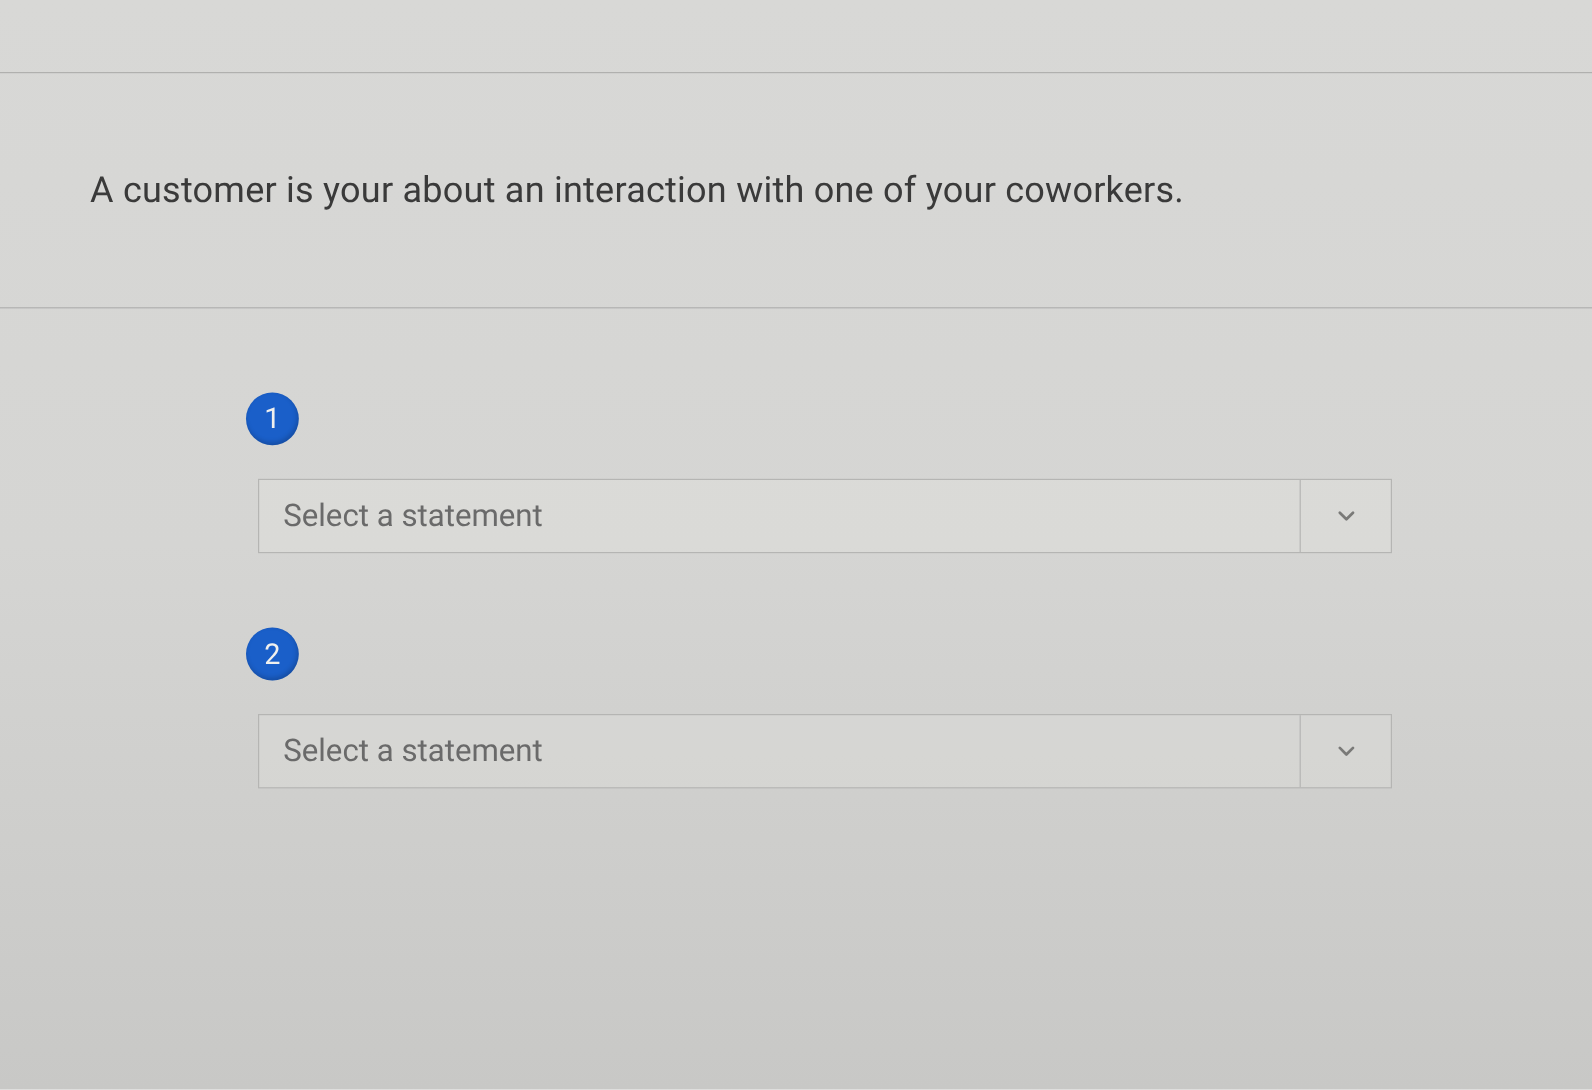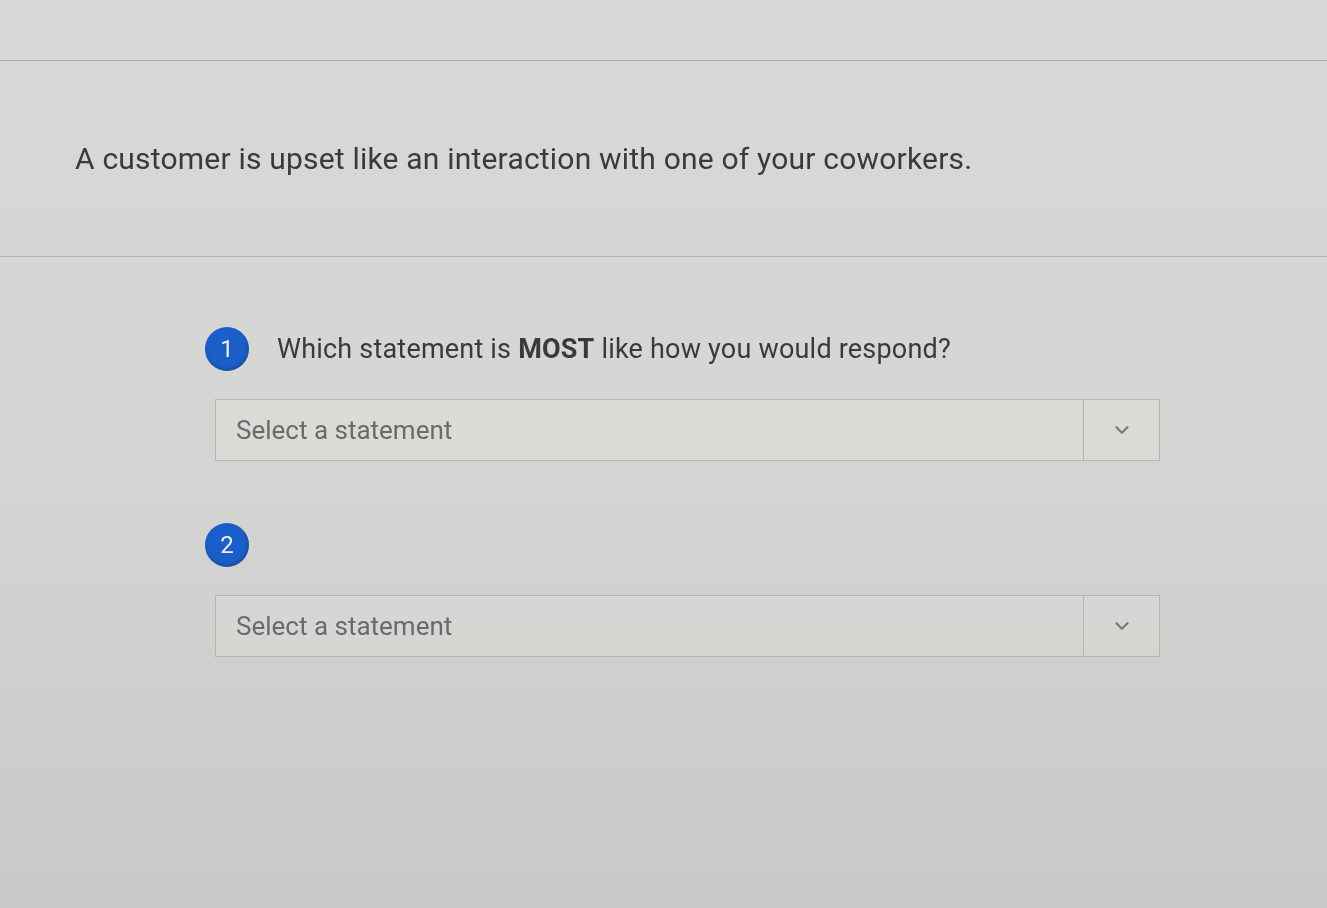--- a/index.html
+++ b/index.html
@@ -109,31 +109,28 @@
     
     .chevron-icon svg {
       width: 100%;
       height: 100%;
     }
   </style>
 </head>
 <body>
 
 <div class="scenario-section">
-  <div class="scenario-text">A customer is upset like an interaction with one of your coworkers.</div>
+  <div class="scenario-text">A customer is your about an interaction with one of your coworkers.</div>
 </div>
 
 <div class="questions-section">
 
   <div class="question-block">
     <div class="question-header">
       <div class="number-badge">1</div>
-      <div class="question-text">
-        <span>Which statement is </span><strong>MOST</strong><span> like how you would respond?</span>
-      </div>
     </div>
     <div class="select-wrapper">
       <div class="select-display">Select a statement</div>
       <div class="select-chevron-box">
         <span class="chevron-icon">
           <svg viewBox="0 0 24 24" fill="none" stroke="#7a7a78" stroke-width="2.5" stroke-linecap="round" stroke-linejoin="round">
             <polyline points="6 9 12 15 18 9"></polyline>
           </svg>
         </span>
       </div>

